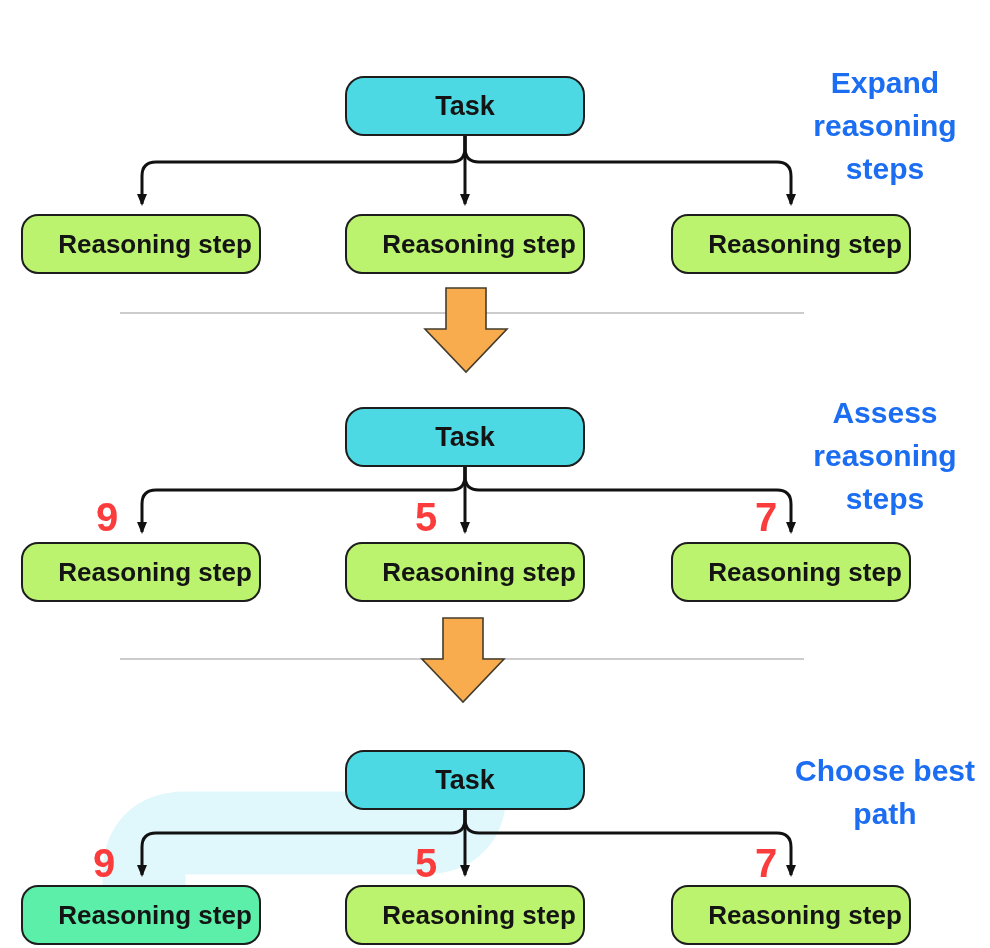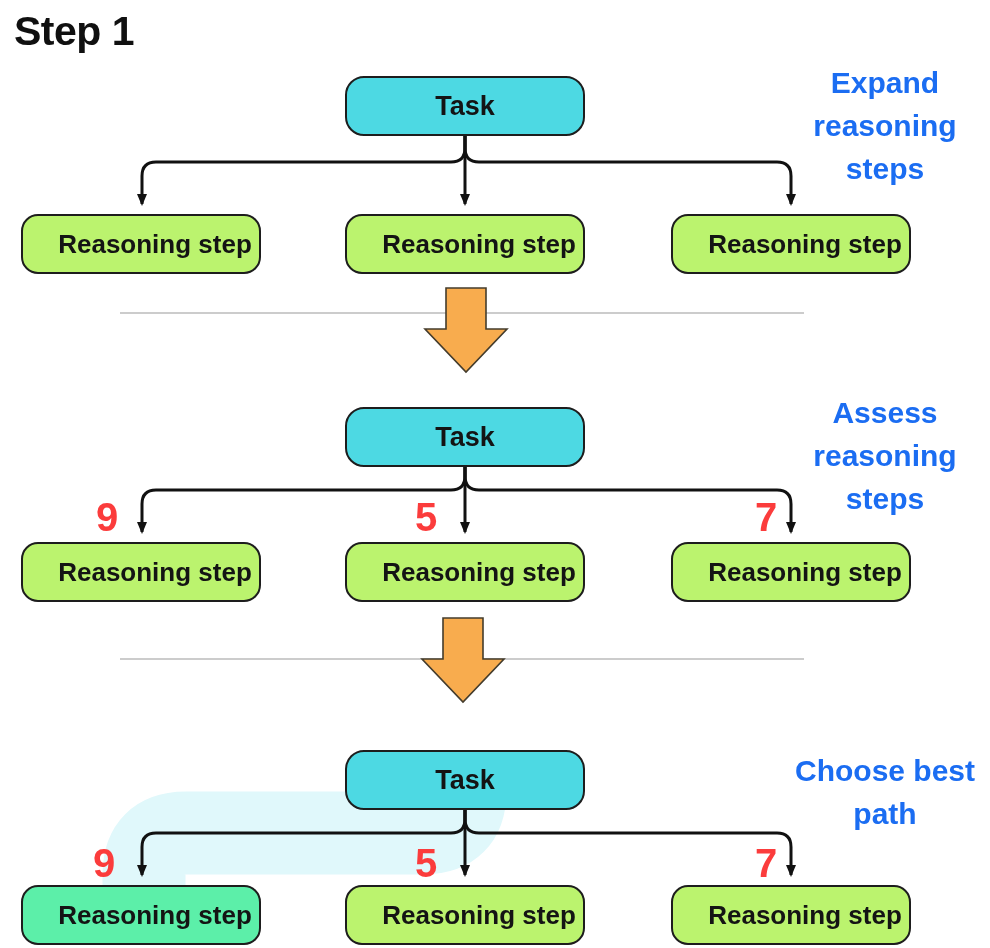--- a/index.html
+++ b/index.html
@@ -17,21 +17,20 @@
   .side-label{position:absolute;left:770px;width:230px;text-align:center;
               font-size:30px;font-weight:bold;color:#1b6df2;line-height:1.43;}
   .score{position:absolute;font-size:40px;font-weight:bold;color:#fb3c3c;
          transform:translateX(-50%);line-height:1;}
 </style>
 </head>
 <body>
 
 <div class="canvas">
 
-  <div class="title">Step 1</div>
 
   <svg class="layer" viewBox="0 0 990 948">
     <defs>
       <marker id="arr" markerWidth="14" markerHeight="14" refX="10" refY="5" orient="auto" markerUnits="userSpaceOnUse">
         <path d="M0,0 L12,5 L0,10 Z" fill="#111111"></path>
       </marker>
     </defs>
 
     <path d="M 465 756 L 465 791 Q 465 833 423 833 L 186 833 Q 144 833 144 875 L 144 892" fill="none" stroke="#e0f8fb" stroke-width="83"></path>
 

